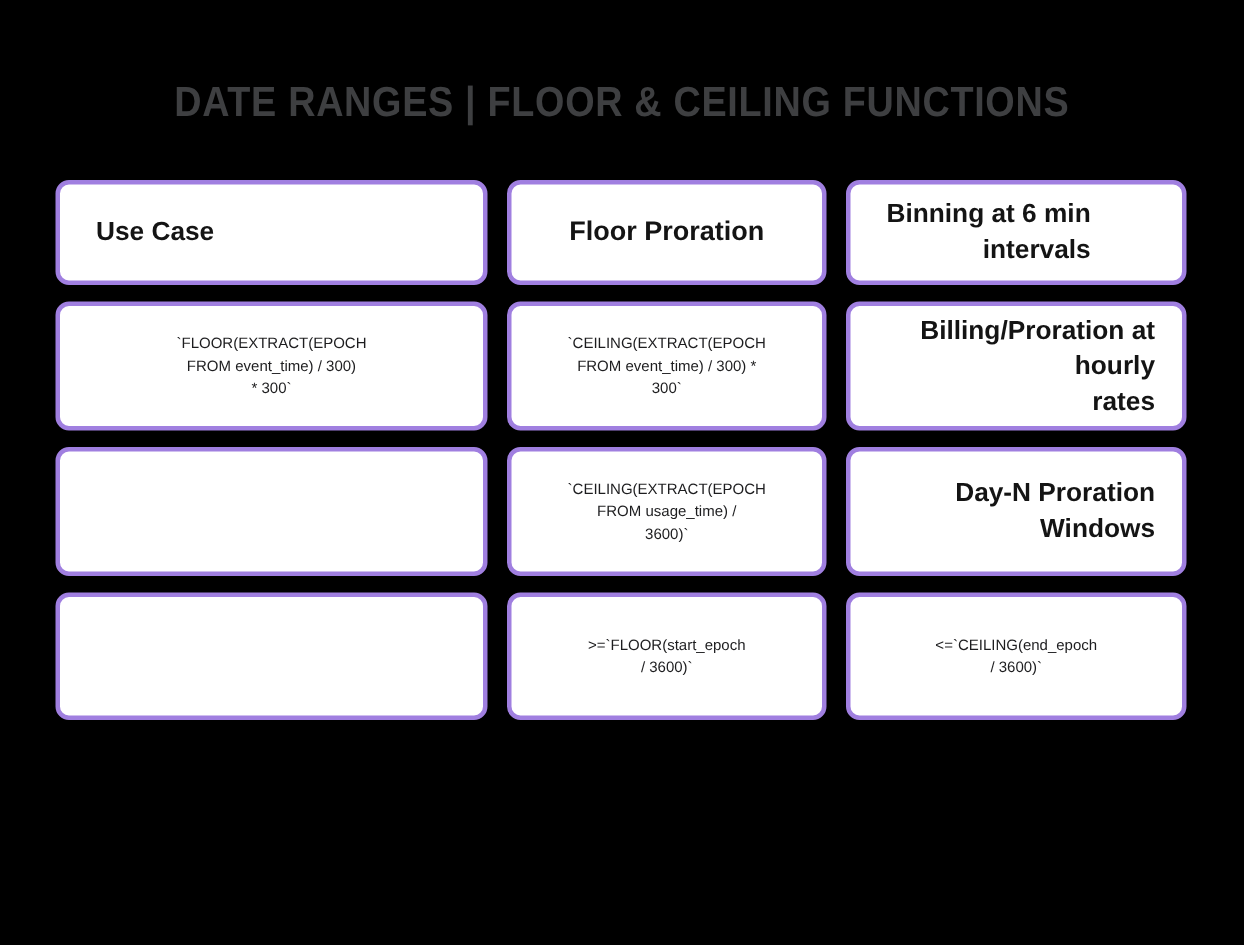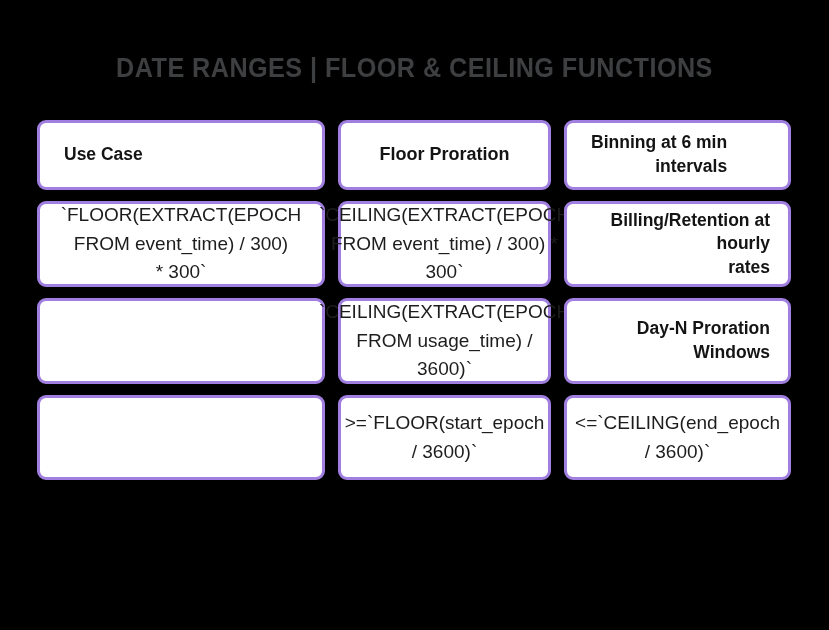--- a/index.html
+++ b/index.html
@@ -55,21 +55,21 @@
     justify-content: center;
     font-weight: bold;
     font-size: 18px;
     line-height: 1.3;
     color: #141414;
     text-align: center;
     padding: 0 10px;
   }
   .cell-code {
     justify-content: center;
-    font-size: 19px;
+    font-size: 10px;
     font-weight: 400;
     line-height: 1.5;
     color: #1d1d1f;
     text-align: center;
     padding: 12px 8px;
   }
 </style>
 </head>
 <body>
 
@@ -82,21 +82,21 @@
 
   <div class="card cell-label">Binning at 6 min
 intervals</div>
   <div class="card cell-code">`FLOOR(EXTRACT(EPOCH
 FROM event_time) / 300)
 * 300`</div>
   <div class="card cell-code">`CEILING(EXTRACT(EPOCH
 FROM event_time) / 300) *
 300`</div>
 
-  <div class="card cell-label">Billing/Retention at hourly
+  <div class="card cell-label">Billing/Proration at hourly
 rates</div>
   <div class="card cell-code"></div>
   <div class="card cell-code">`CEILING(EXTRACT(EPOCH
 FROM usage_time) /
 3600)`</div>
 
   <div class="card cell-label">Day-N Proration Windows</div>
   <div class="card cell-code"></div>
 
   <div class="card cell-code">&gt;=`FLOOR(start_epoch

